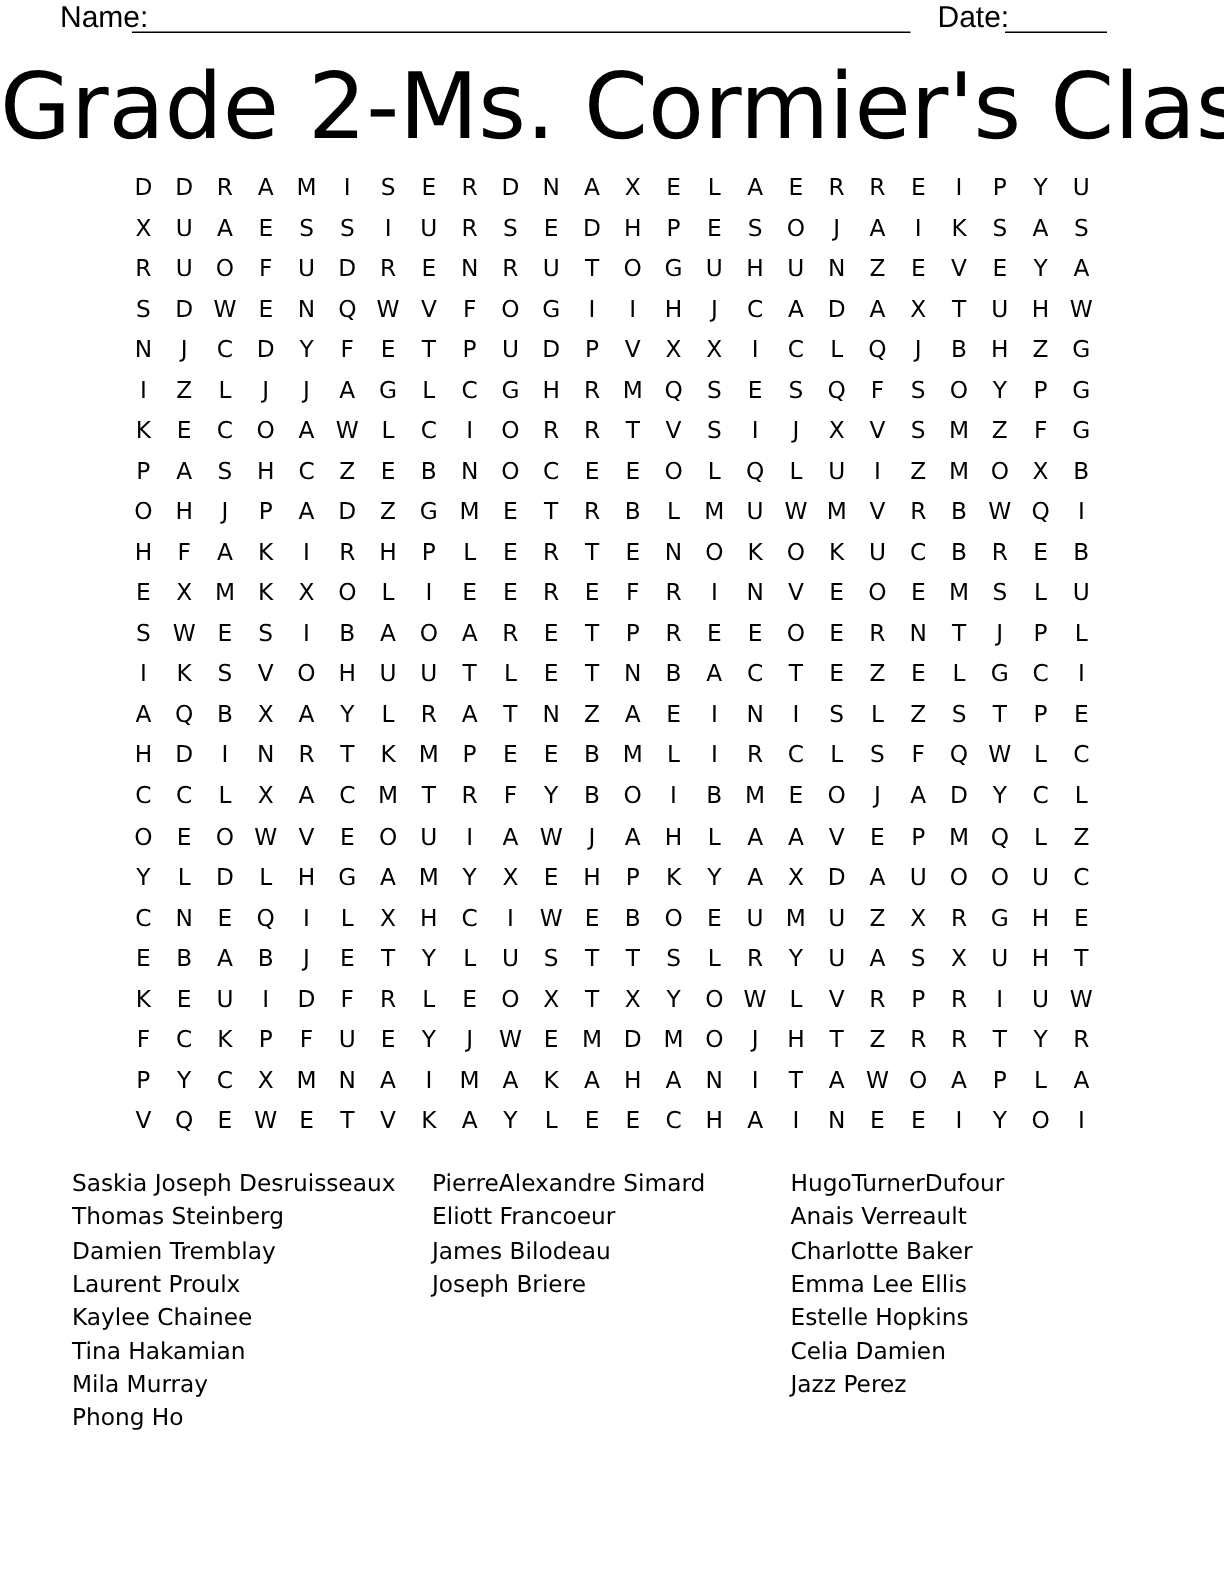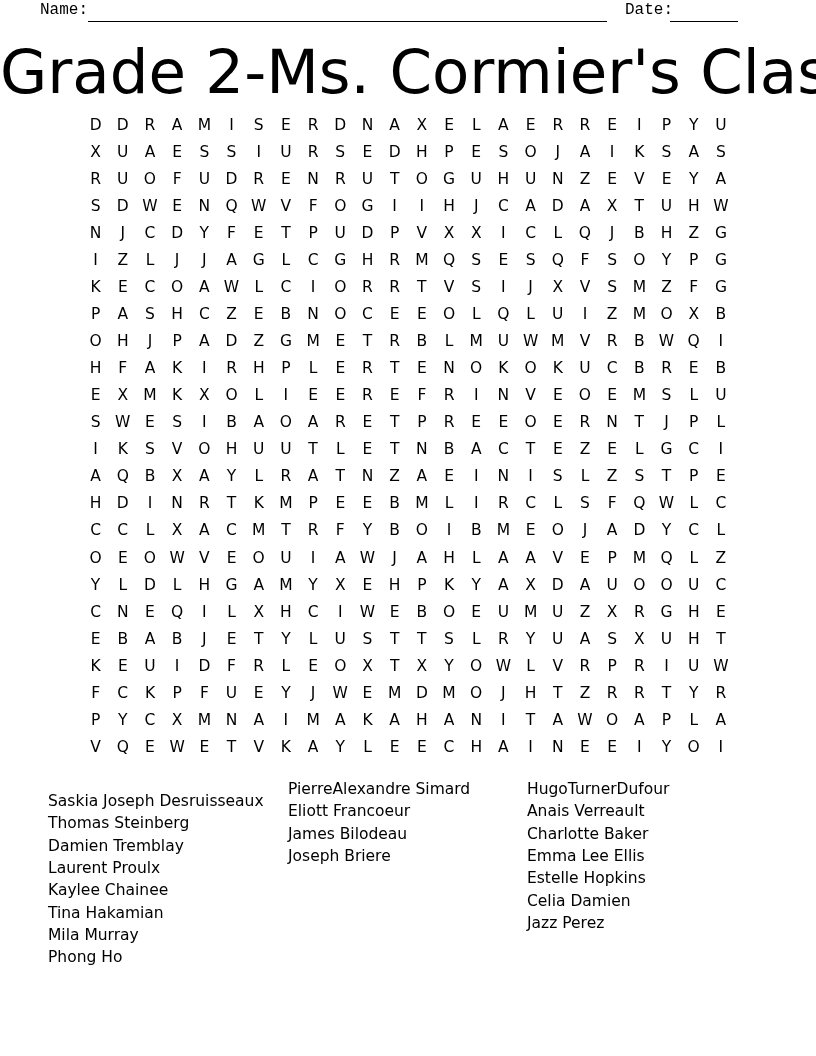--- a/index.html
+++ b/index.html
@@ -9,22 +9,22 @@
     position: relative;
     font-family: "DejaVu Sans", sans-serif;
     color: #000;
     overflow: hidden;
   }
   .page { position: absolute; inset: 0; }
 
   
   .hdr-label {
     position: absolute;
-    font-family: Liberation Mono, monospace;
-    font-size: 16px;
+    font-family: Liberation Sans, sans-serif;
+    font-size: 20px;
     top: 1px;
     white-space: nowrap;
   }
   .name-label { left: 40px; }
   .date-label { left: 625px; }
   .blank-line {
     position: absolute;
     top: 21px;
     border-bottom: 1.6px solid #000;
     height: 0;
@@ -62,21 +62,21 @@
   }
 
   
   .word-col {
     position: absolute;
     top: 778px;
     font-size: 15.5px;
     line-height: 22.35px;
     white-space: nowrap;
   }
-  .word-col-1 { left: 48px; margin-top: 12px; }
+  .word-col-1 { left: 48px; }
   .word-col-2 { left: 288px; }
   .word-col-3 { left: 527px; }
 </style>
 </head>
 <body>
 
 <div class="page">
 
   <span class="hdr-label name-label">Name:</span>
   <div class="blank-line name-line"></div>

